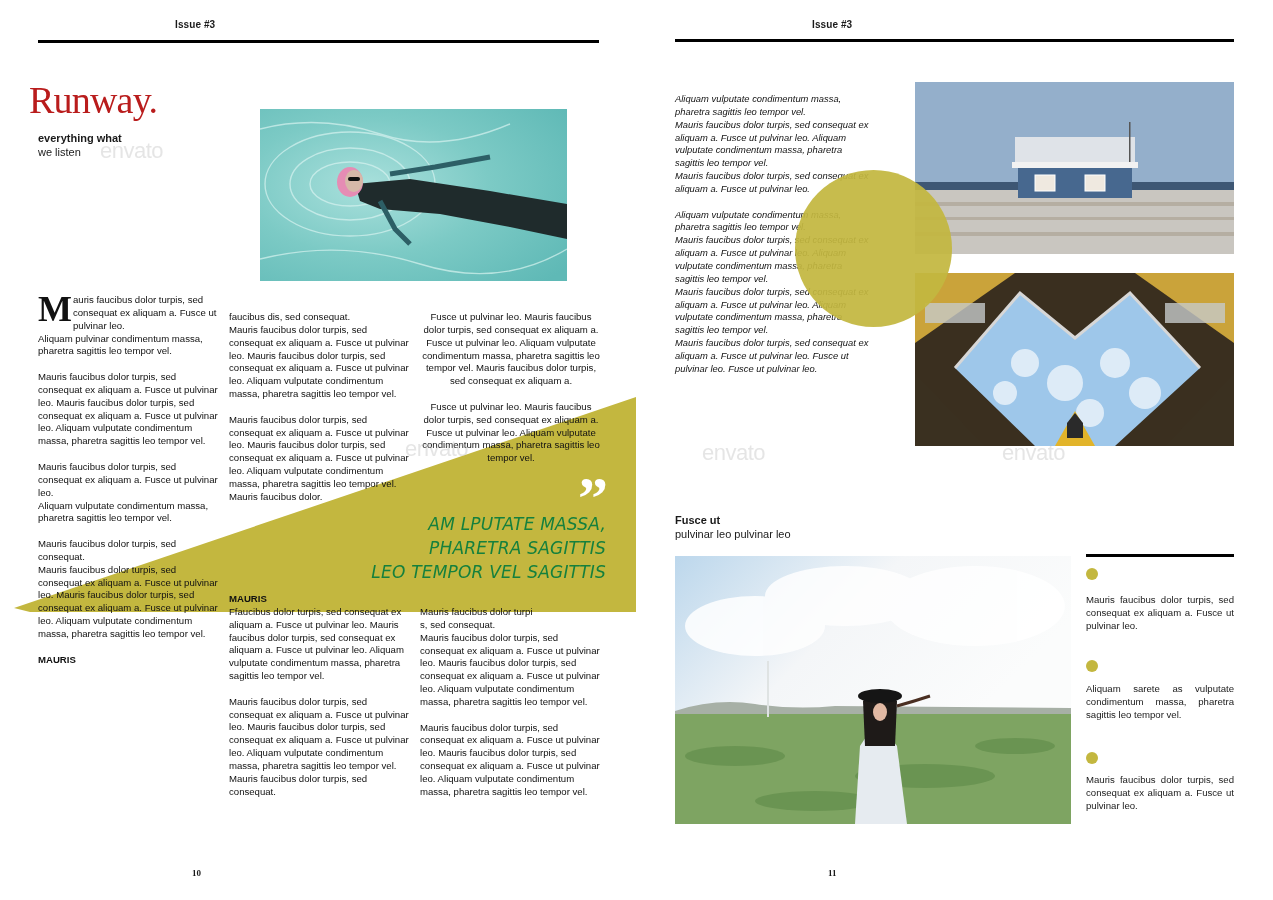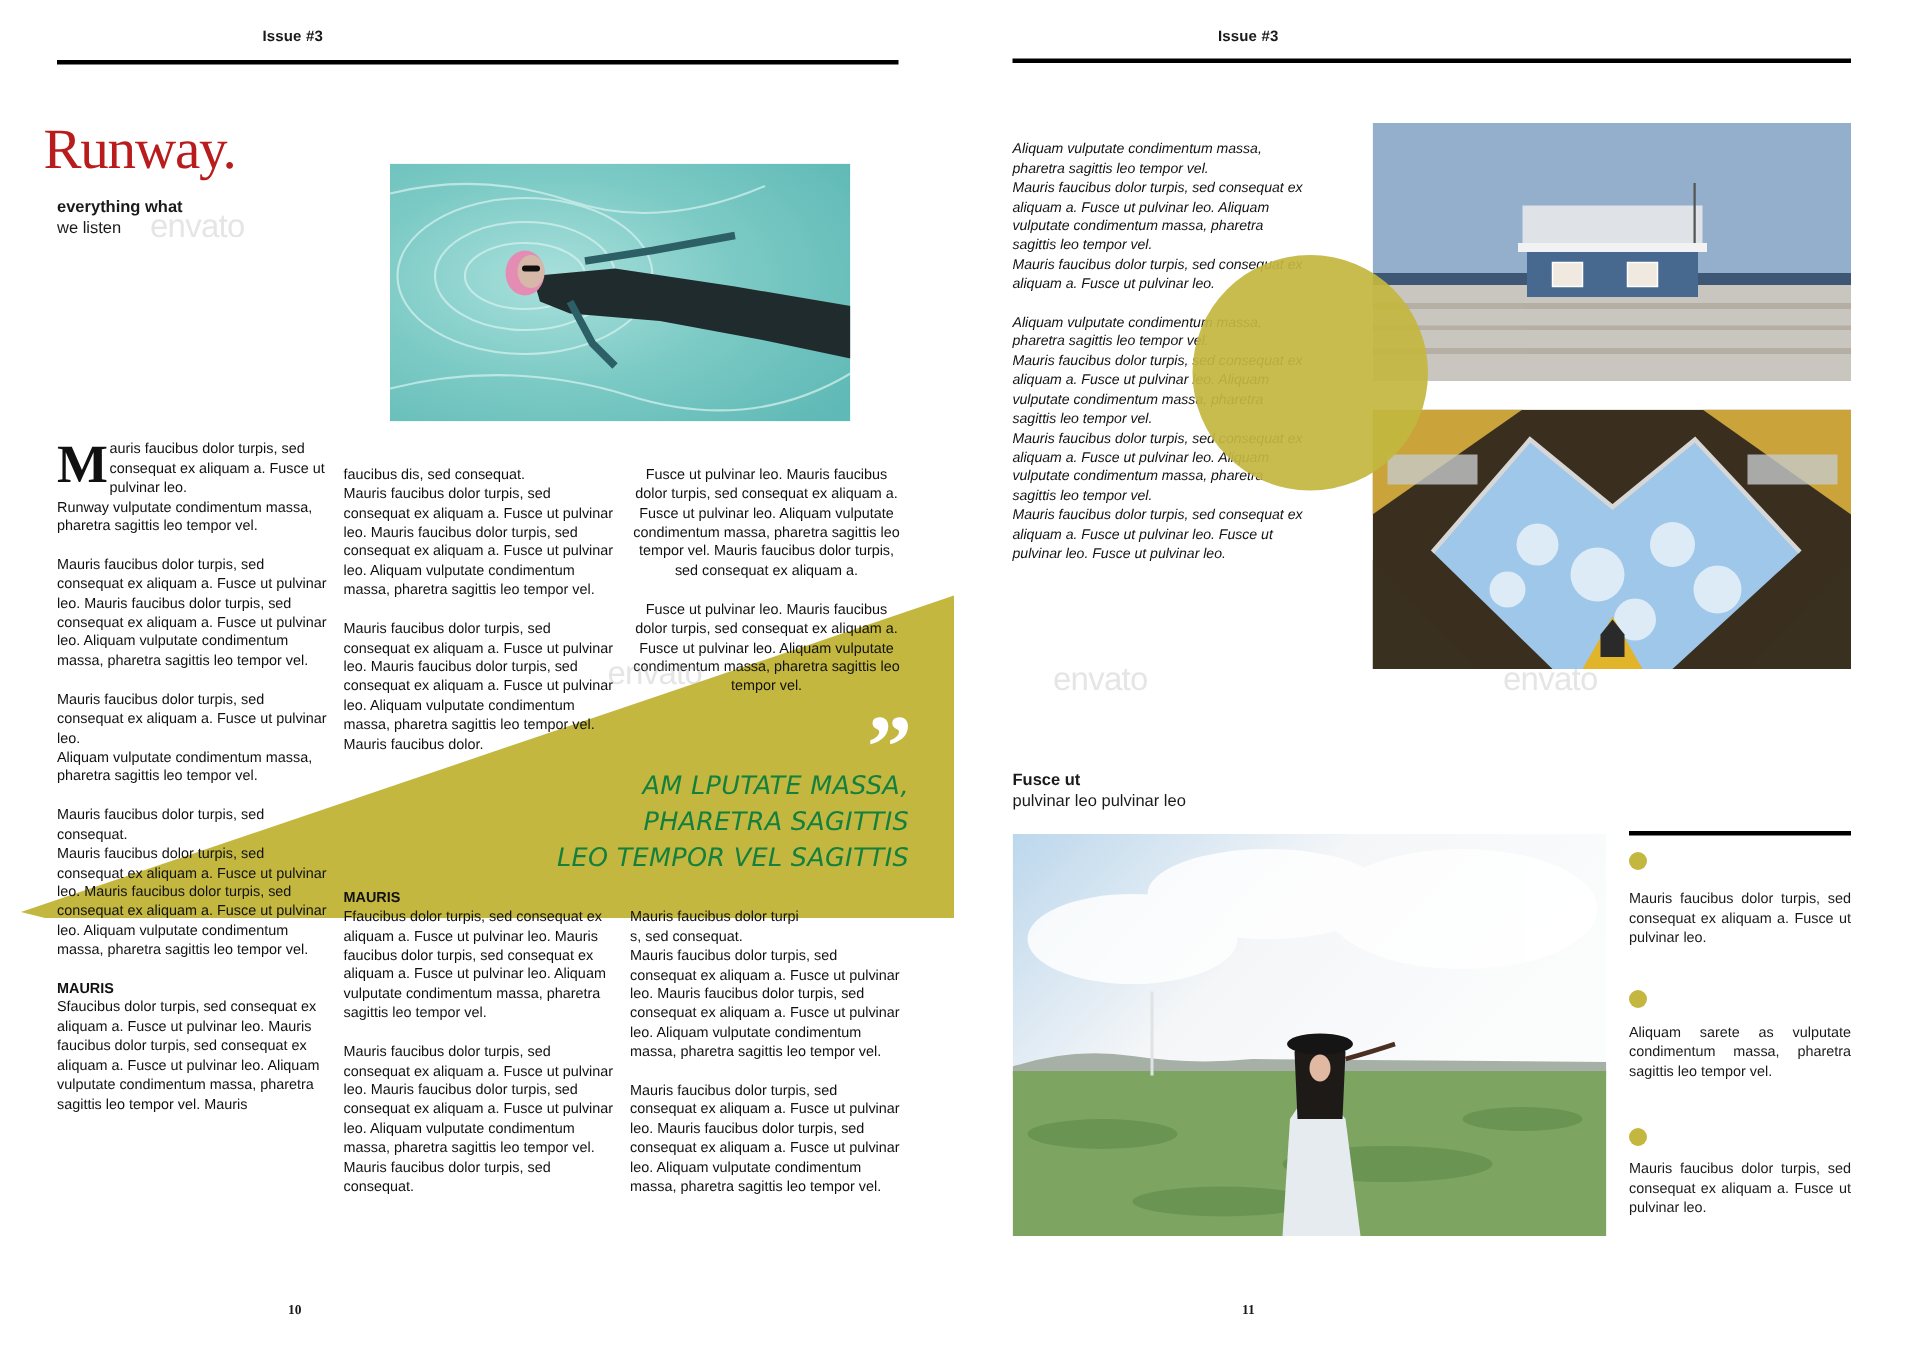--- a/index.html
+++ b/index.html
@@ -81,28 +81,27 @@
       <rect x="88" y="68" width="12" height="4" rx="2" fill="#111"></rect>
     </svg>
   </div>
 
   <svg class="triangle" viewBox="0 0 640 900">
     <polygon points="14,608 636,397 636,612 30,612" fill="#c3b73f"></polygon>
   </svg>
 
   <div class="col" style="left:38px; top:294px; width:180px;">
     <p><span class="dropcap">M</span><span>auris faucibus dolor turpis, sed consequat ex aliquam a. Fusce ut pulvinar leo.
-Runway vulputate condimentum massa, pharetra sagittis leo tempor vel.</span></p>
+Aliquam pulvinar condimentum massa, pharetra sagittis leo tempor vel.</span></p>
     <p>Mauris faucibus dolor turpis, sed consequat ex aliquam a. Fusce ut pulvinar leo. Mauris faucibus dolor turpis, sed consequat ex aliquam a. Fusce ut pulvinar leo. Aliquam vulputate condimentum massa, pharetra sagittis leo tempor vel.</p>
     <p>Mauris faucibus dolor turpis, sed consequat ex aliquam a. Fusce ut pulvinar leo.
 Aliquam vulputate condimentum massa, pharetra sagittis leo tempor vel.</p>
     <p>Mauris faucibus dolor turpis, sed consequat.
 Mauris faucibus dolor turpis, sed consequat ex aliquam a. Fusce ut pulvinar leo. Mauris faucibus dolor turpis, sed consequat ex aliquam a. Fusce ut pulvinar leo. Aliquam vulputate condimentum massa, pharetra sagittis leo tempor vel.</p>
     <h4>MAURIS</h4>
-    <p>Sfaucibus dolor turpis, sed consequat ex aliquam a. Fusce ut pulvinar leo. Mauris faucibus dolor turpis, sed consequat ex aliquam a. Fusce ut pulvinar leo. Aliquam vulputate condimentum massa, pharetra sagittis leo tempor vel. Mauris</p>
   </div>
 
   <div class="col" style="left:229px; top:311px; width:180px;">
     <p>faucibus dis, sed consequat.
 Mauris faucibus dolor turpis, sed consequat ex aliquam a. Fusce ut pulvinar leo. Mauris faucibus dolor turpis, sed consequat ex aliquam a. Fusce ut pulvinar leo. Aliquam vulputate condimentum massa, pharetra sagittis leo tempor vel.</p>
     <p style="margin-bottom:0;">Mauris faucibus dolor turpis, sed consequat ex aliquam a. Fusce ut pulvinar leo. Mauris faucibus dolor turpis, sed consequat ex aliquam a. Fusce ut pulvinar leo. Aliquam vulputate condimentum massa, pharetra sagittis leo tempor vel. Mauris faucibus dolor.</p>
   </div>
   <div class="col" style="left:229px; top:593px; width:182px;">
     <h4>MAURIS</h4>
     <p>Ffaucibus dolor turpis, sed consequat ex aliquam a. Fusce ut pulvinar leo. Mauris faucibus dolor turpis, sed consequat ex aliquam a. Fusce ut pulvinar leo. Aliquam vulputate condimentum massa, pharetra sagittis leo tempor vel.</p>

